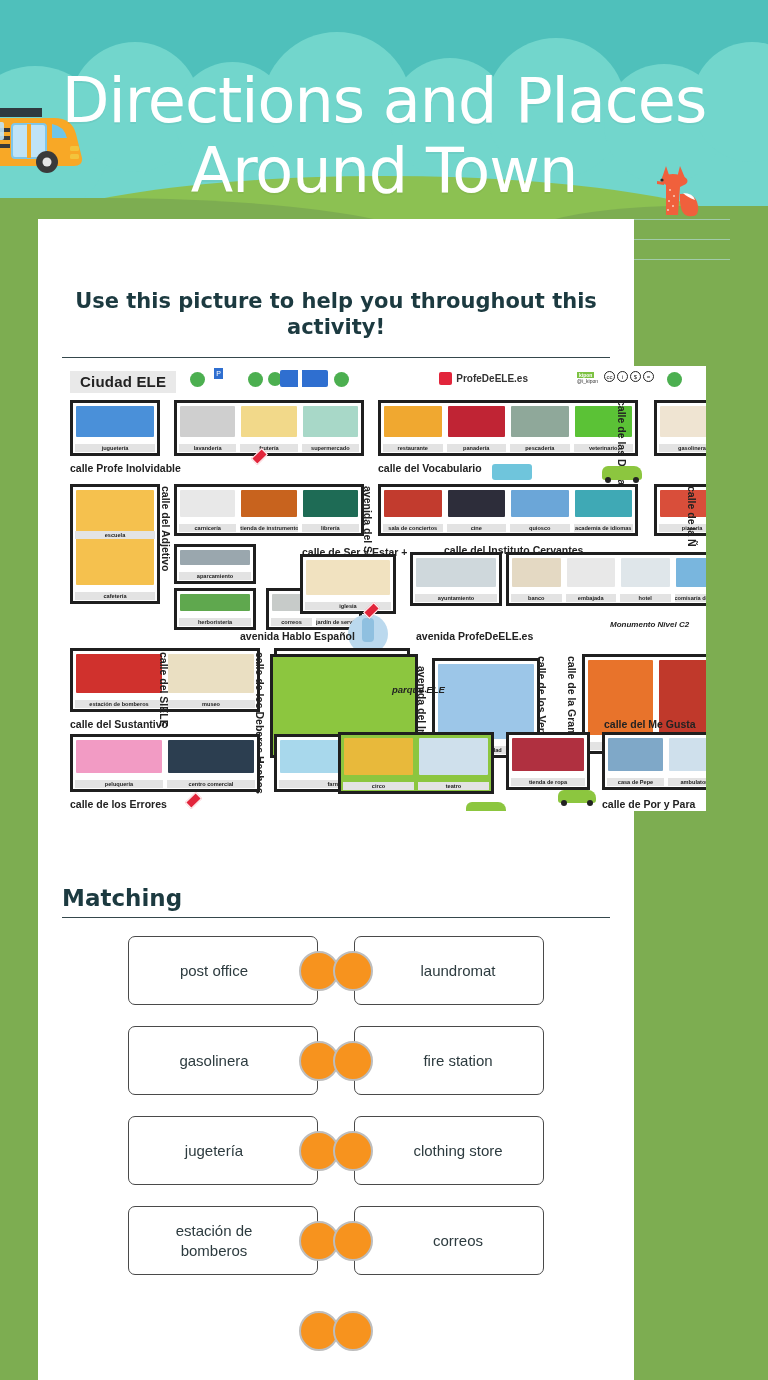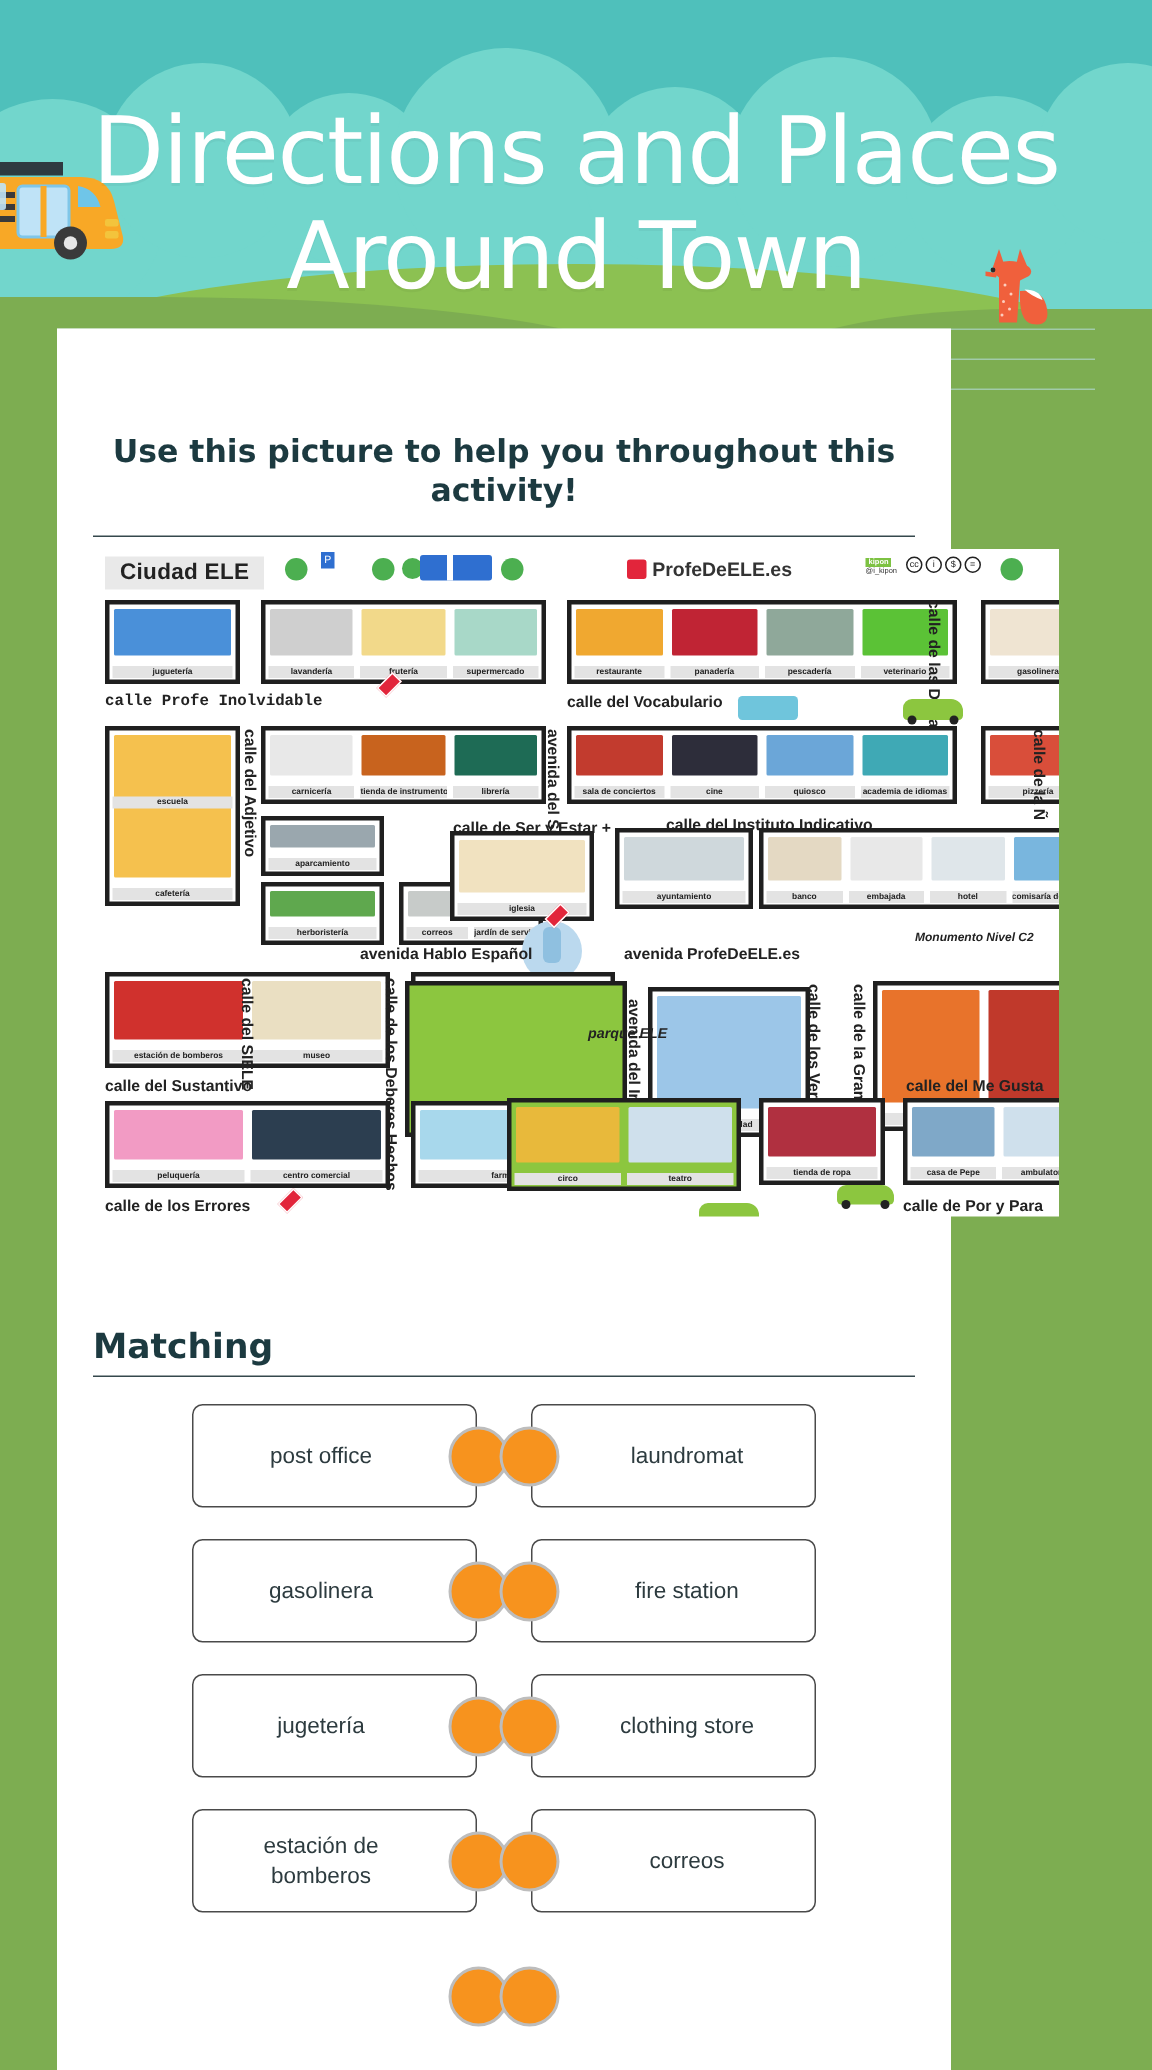--- a/index.html
+++ b/index.html
@@ -85,21 +85,21 @@
   }
   .map-title {
     position: absolute; left: 8px; top: 5px;
     background: #E9E9E9; color: #222;
     font-size: 15px; font-weight: bold; padding: 2px 10px 3px 10px;
     letter-spacing: .2px;
   }
   .brand {
     position: absolute; right: 178px; top: 6px;
     display: flex; align-items: center; gap: 4px;
-    font-size: 13px; font-weight: bold; color: #333;
+    font-size: 10px; font-weight: bold; color: #333;
   }
   .brand-mark { width: 13px; height: 13px; background: #E2253B; border-radius: 2px; }
   .kipon {
     position: absolute; right: 108px; top: 6px; font-size: 5px; color: #333; line-height: 6px;
   }
   .kipon b { background: #7DC242; color: #fff; padding: 0 2px; }
   .cc { position: absolute; right: 52px; top: 5px; display: flex; gap: 2px; }
   .cc span {
     width: 11px; height: 11px; border: 1px solid #222; border-radius: 50%;
     font-size: 6px; text-align: center; line-height: 10px; color: #222;
@@ -306,21 +306,21 @@
             <div class="shop-name">veterinario</div>
           </div>
         </div>
         <div class="blk" style="left:592px; top:34px; width:76px; height:56px;">
           <div class="shop">
             <div class="shop-face" style="background:#EFE4D2;"></div>
             <div class="shop-name">gasolinera</div>
           </div>
         </div>
 
-        <div class="street" style="left:8px; top:96px;font-family:Liberation Mono, monospace;">calle Profe Inolvidable</div>
+        <div class="street" style="left:8px; top:96px;">calle Profe Inolvidable</div>
         <div class="street" style="left:316px; top:96px;">calle del Vocabulario</div>
 
         <div class="street v" style="left:566px; top:34px; transform:rotate(90deg);">calle de las Dudas</div>
         <div class="bus2" style="left:430px; top:98px; width:40px; height:16px;"></div>
         <div class="car" style="left:540px; top:100px; width:40px; height:14px;"></div>
 
         <div class="blk" style="left:8px; top:118px; width:90px; height:120px;">
           <div class="shop">
             <div class="shop-face" style="background:#F5C14E;"></div>
             <div class="shop-name" style="bottom:62px;">escuela</div>
@@ -363,21 +363,21 @@
           <div class="shop">
             <div class="shop-face" style="background:#D94E3A;"></div>
             <div class="shop-name">pizzería</div>
           </div>
         </div>
 
         <div class="street v" style="left:110px; top:120px; transform:rotate(90deg);">calle del Adjetivo</div>
         <div class="street v" style="left:312px; top:120px; transform:rotate(90deg);">avenida del Subjuntivo</div>
         <div class="street v" style="left:636px; top:120px; transform:rotate(90deg);">calle de la Ñ</div>
         <div class="street" style="left:240px; top:180px;">calle de Ser y Estar +</div>
-        <div class="street" style="left:382px; top:178px;">calle del Instituto Indicativo</div>
+        <div class="street" style="left:382px; top:178px;">calle del Instituto Cervantes</div>
 
         <div class="blk" style="left:112px; top:178px; width:82px; height:40px;">
           <div class="shop">
             <div class="shop-face" style="background:#9AA7AE;"></div>
             <div class="shop-name">aparcamiento</div>
           </div>
         </div>
         <div class="blk" style="left:112px; top:222px; width:82px; height:42px;">
           <div class="shop">
             <div class="shop-face" style="background:#5FA84E;"></div>

